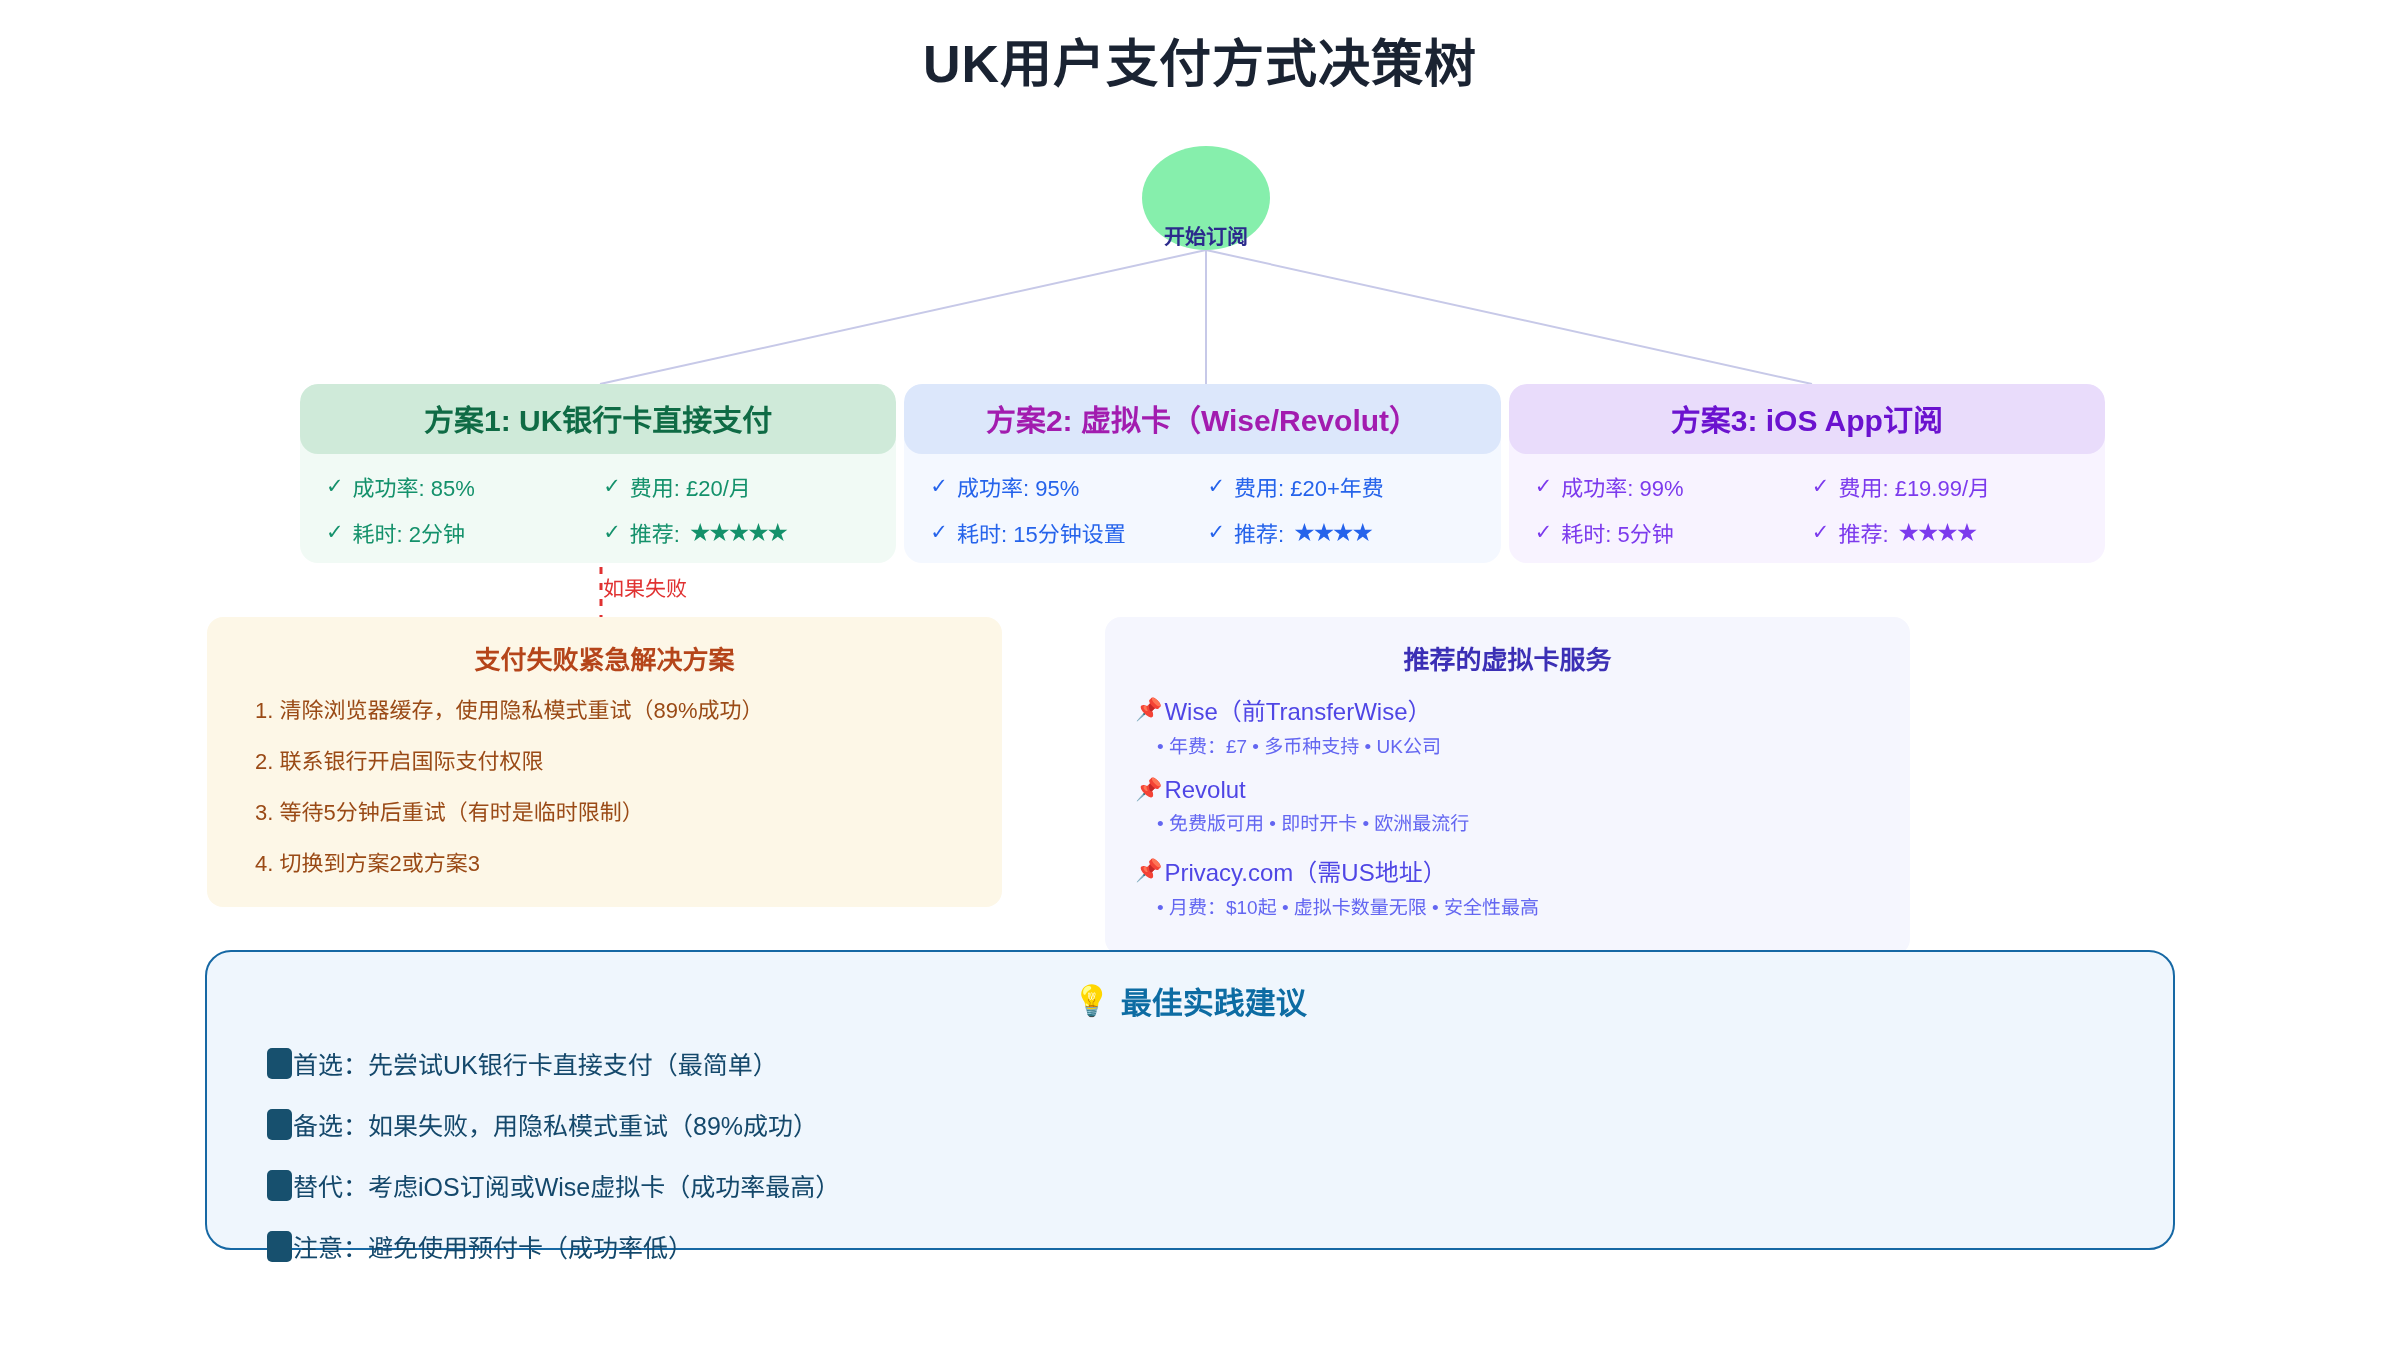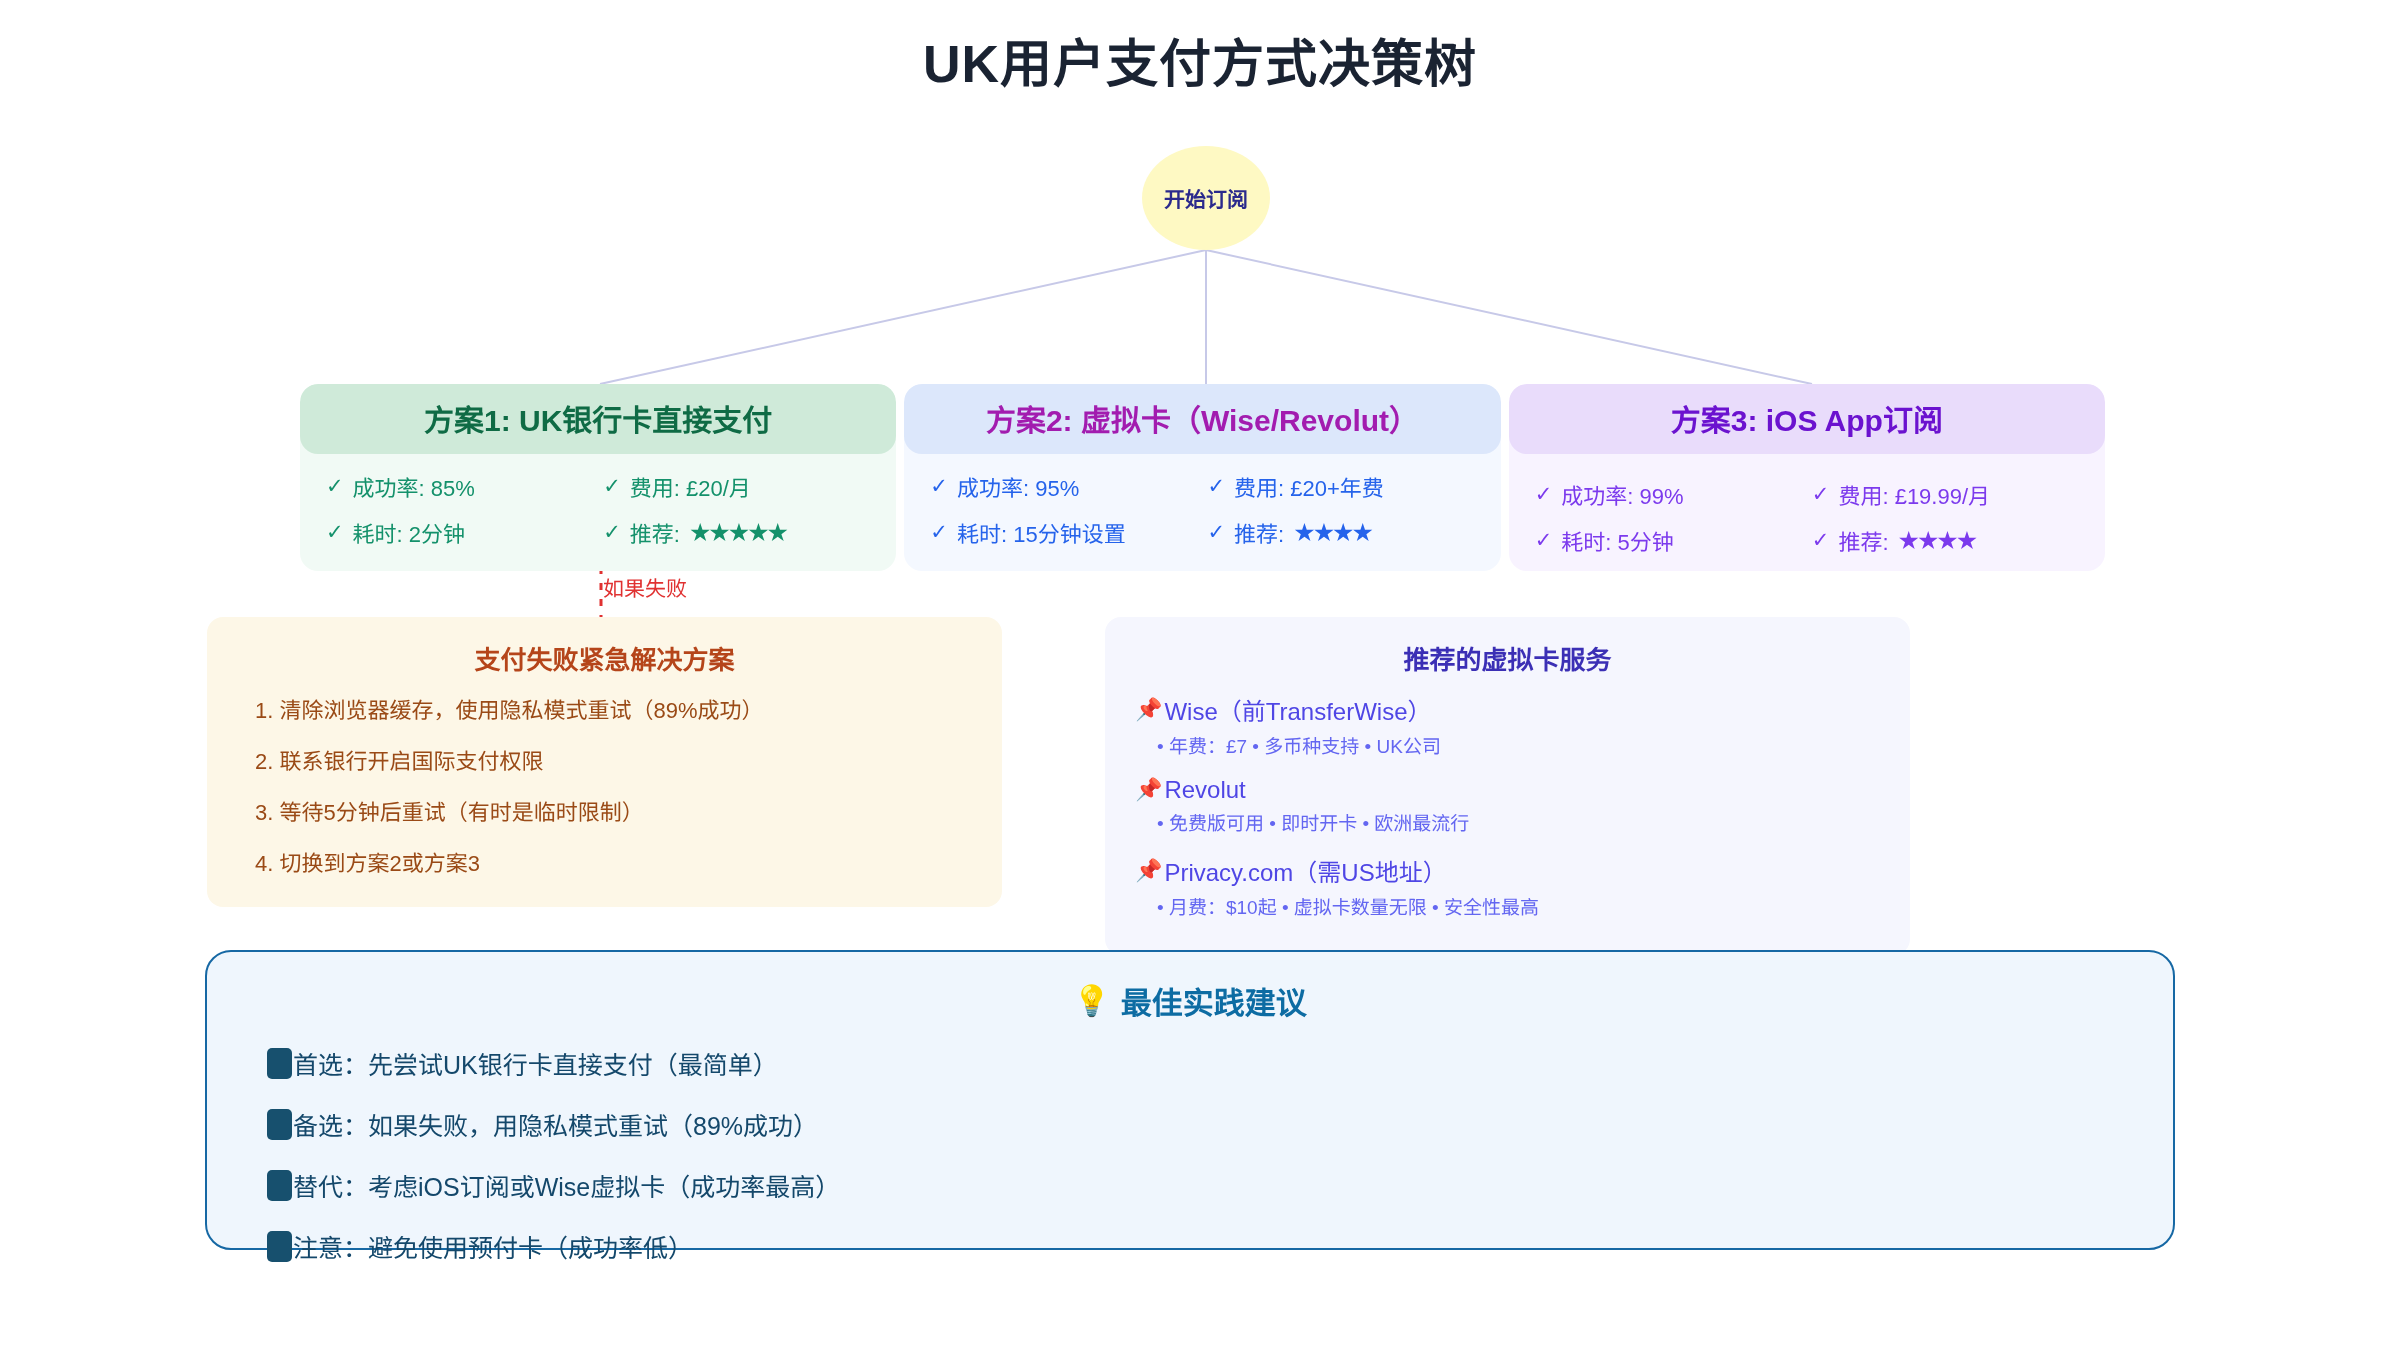--- a/index.html
+++ b/index.html
@@ -36,23 +36,23 @@
   }
 
   
   .root-node {
     position: absolute;
     left: 1142px;
     top: 146px;
     width: 128px;
     height: 104px;
     border-radius: 50%;
-    background: #fef9c3;
-    display: flex;
-    align-items: center;
+    background: #86efac;
+    display: flex;
+    align-items: flex-end;
     justify-content: center;
     font-size: 21px;
     font-weight: 600;
     color: #2b2a8c;
     white-space: nowrap;
     z-index: 3;
   }
 
   
   .connectors {
@@ -119,21 +119,21 @@
   .card-green { background: #f1faf5; }
   .card-green .card-item { color: #14916b; }
 
   
   .card-blue .card-header { background: #dce7fb; color: #a21caf; }
   .card-blue { background: #f4f8ff; }
   .card-blue .card-item { color: #2563eb; }
 
   
   .card-purple .card-header { background: #e9dcfb; color: #6b12cf; }
-  .card-purple { background: #f8f3ff; gap: 8px; }
+  .card-purple { background: #f8f3ff; }
   .card-purple .card-item { color: #7c3aed; }
 
   
   .fail-label {
     position: absolute;
     left: 545px;
     top: 572px;
     width: 200px;
     text-align: center;
     font-size: 21px;

